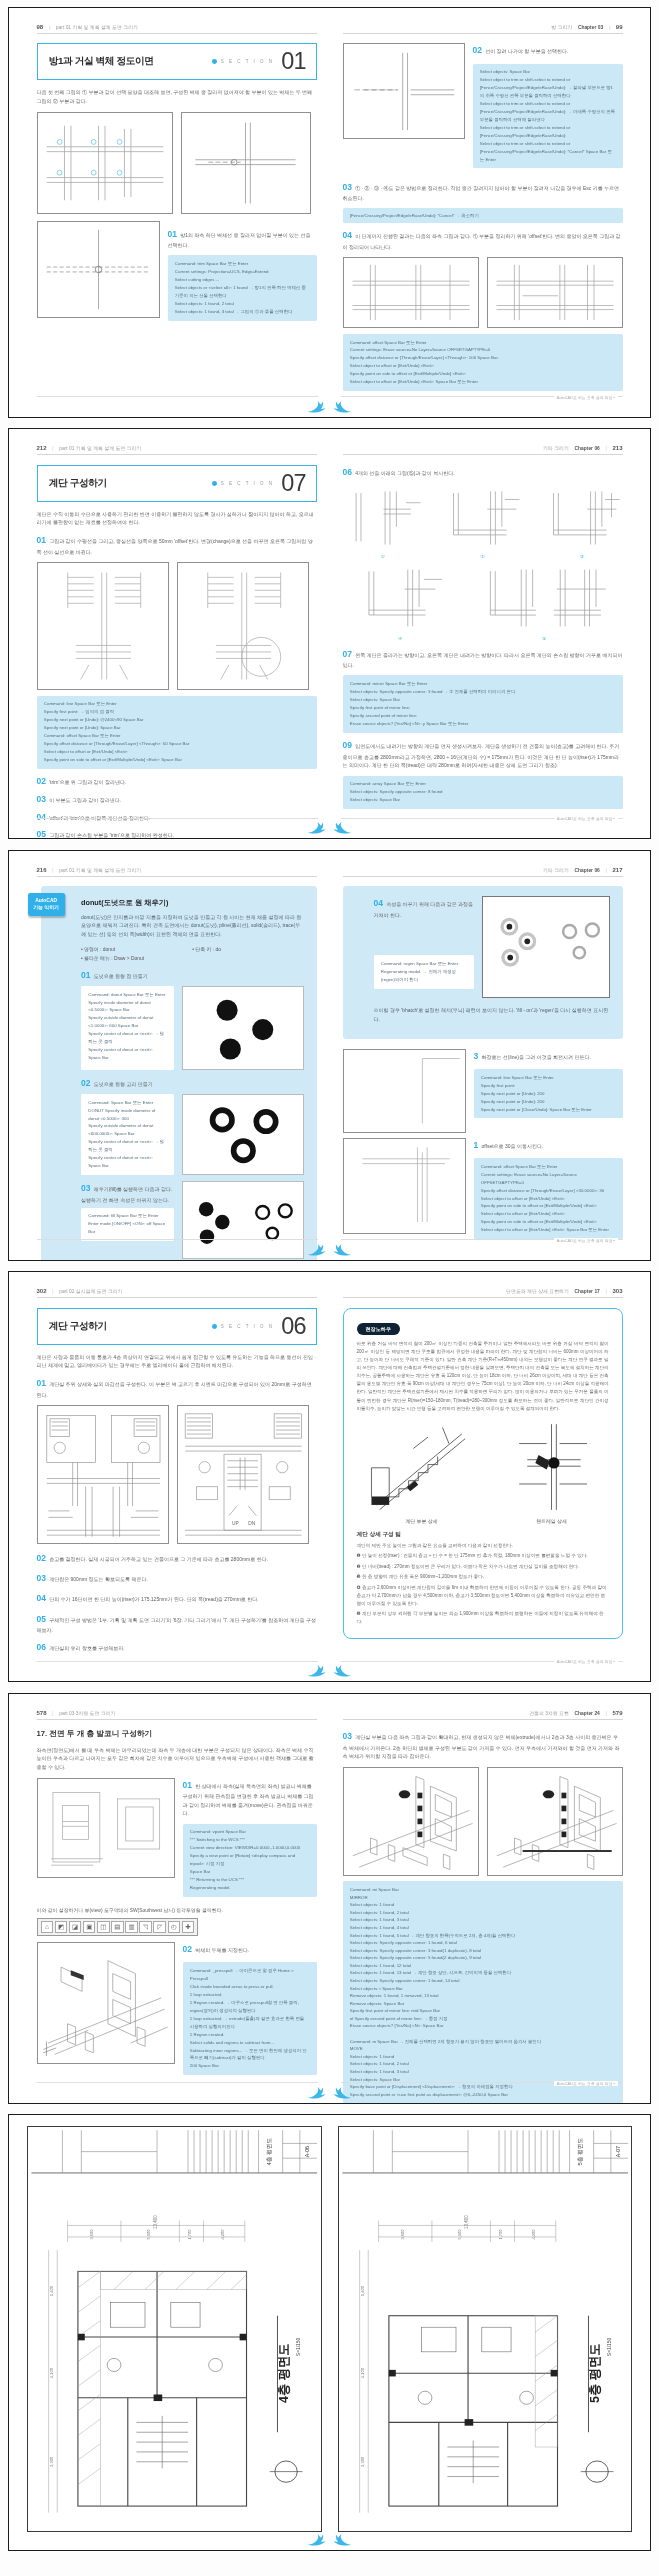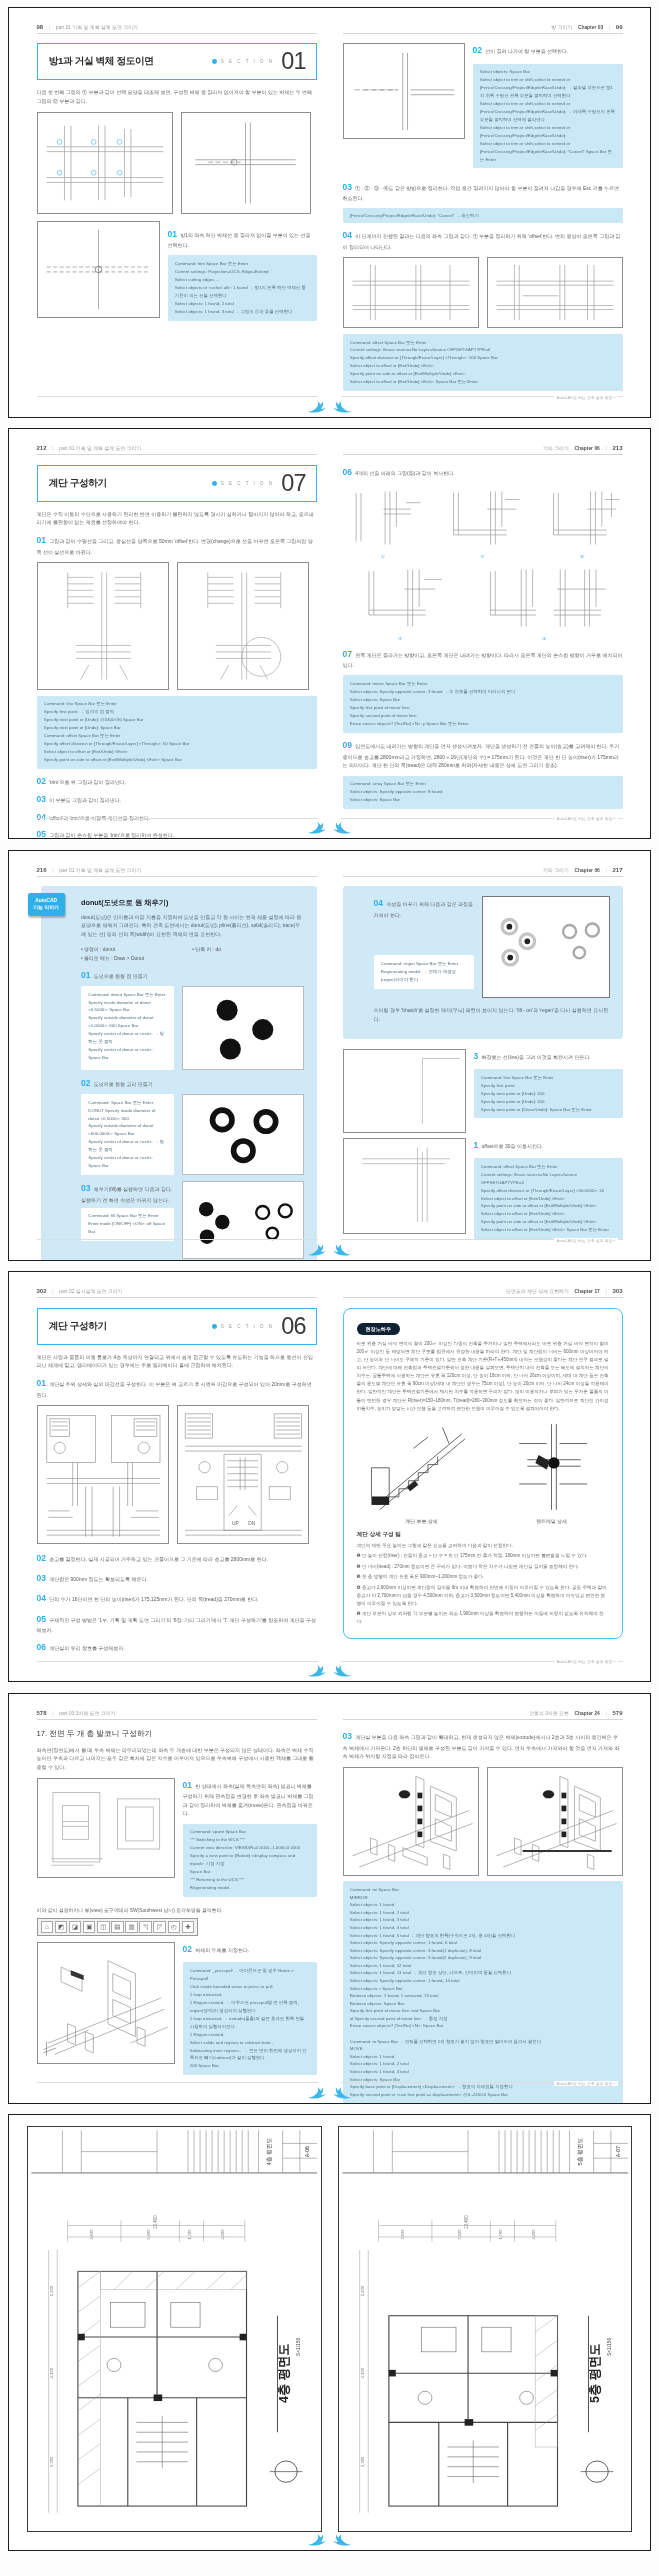--- a/index.html
+++ b/index.html
@@ -30,21 +30,21 @@
   .pbadge{position:absolute;left:-13px;top:6.5px;background:#2fb0e8;color:#fff;font-size:4.9px;font-weight:bold;line-height:1.5;padding:4px 5.7px;border-radius:2.4px;text-align:center;white-space:pre-line;box-shadow:0.8px 1.6px 1.6px rgba(0,0,0,.25);}
   .phead{font-size:7.3px;font-weight:bold;color:#222;margin:1.6px 0 4.9px;}
   .bullets{display:flex;flex-wrap:wrap;font-size:4.9px;color:#555;line-height:1.9;margin:3.2px 0 4.9px;}
   .bullets span{width:50%;}
   .know{border:1.6px solid #4cc1ec;border-radius:8px;padding:9.7px 13px;position:relative;margin-top:1.6px;}
   .kbadge{background:#0e2233;color:#fff;font-size:5.1px;font-weight:bold;padding:2.4px 9px;border-radius:7.3px;display:inline-block;margin-bottom:4.9px;}
   .ktxt{font-size:4.5px;color:#666;line-height:1.8;white-space:pre-line;text-align:justify;}
   .cap{font-size:4.9px;color:#555;text-align:center;margin-top:2.4px;}
   .subh{font-size:5.7px;font-weight:bold;color:#333;margin:7.3px 0 3.2px;}
   .kli{font-size:4.6px;color:#666;line-height:1.75;margin:2.4px 0;}
-  .h17{font-size:7.7px;font-weight:normal;color:#333;margin:1.6px 0 6.5px;}
+  .h17{font-size:7.7px;font-weight:bold;color:#333;margin:1.6px 0 6.5px;}
   .note{font-size:4.9px;color:#5c5c5c;margin:4.9px 0;}
   .figlab{font-size:4.9px;color:#3ab4e8;text-align:center;margin-top:1.6px;}
   .tbar{display:flex;gap:1.6px;border:0.8px solid #999;background:#f2f2f2;padding:1.6px 3.2px;width:max-content;margin:3.2px 0 6.5px;}
   .tbar .ti{width:10.5px;height:10.5px;border:0.8px solid #aaa;background:#fff;font-size:6.5px;line-height:10.5px;text-align:center;color:#666;}
   .prule{position:absolute;bottom:19.4px;left:27.5px;right:11.3px;height:0.8px;background:#ddd;}
   .page.r .prule{left:11.3px;right:27.5px;}
   .footr{position:absolute;bottom:17px;right:32px;font-size:3.9px;color:#aaa;background:#fff;padding:0 3.2px;}
   .sw{position:absolute;bottom:3.2px;width:21px;height:13.8px;}
   .sw.sr{right:1.6px;}
   .sw.sl{left:1.6px;transform:scaleX(-1);}

